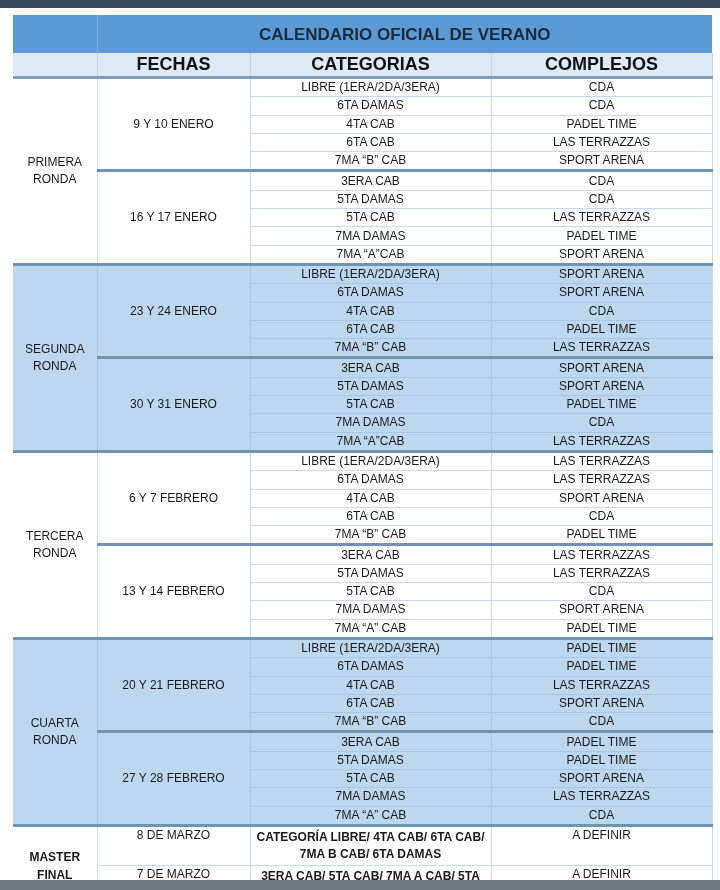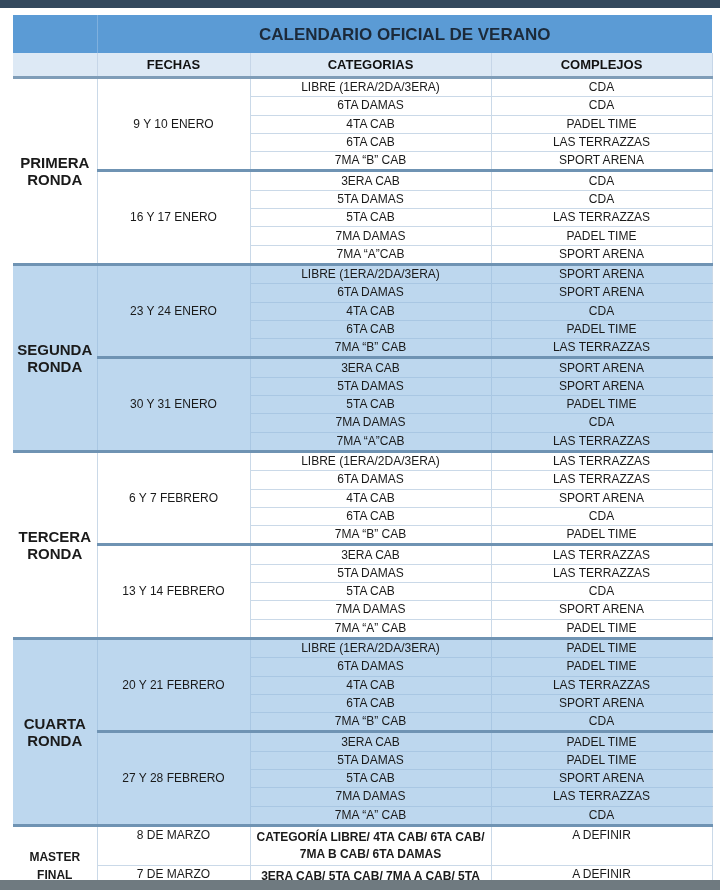--- a/index.html
+++ b/index.html
@@ -3,24 +3,24 @@
 <meta charset="utf-8">
 <style>
   html,body{margin:0;padding:0;}
   body{width:720px;height:890px;background:#ffffff;position:relative;overflow:hidden;font-family:"Liberation Sans","DejaVu Sans",sans-serif;color:#1a1a1a;}
   .topbar{position:absolute;left:0;top:0;width:720px;height:8px;background:#34495e;}
   .bottombar{position:absolute;left:0;top:880px;width:720px;height:10px;background:#6f7a80;}
   table{position:absolute;left:13px;top:15px;width:699px;border-collapse:collapse;table-layout:fixed;}
   td,th{padding:0;text-align:center;vertical-align:middle;font-size:12px;line-height:13px;}
   .title-row td{height:38px;background:#5b9bd5;font-size:17px;font-weight:bold;color:#1c2a3a;}
   .title-row td.blank{border-right:1px solid #7fb0de;}
-  .head-row th{height:23px;background:#dde9f5;font-size:13px;font-weight:bold;color:#111;border-right:1px solid #c6d6e8;border-bottom:3px solid #7f9db8;}
+  .head-row th{height:23px;background:#dde9f5;font-size:18px;font-weight:bold;color:#111;border-right:1px solid #c6d6e8;border-bottom:3px solid #7f9db8;}
   .row td{height:17.3px;border-bottom:1px solid #cad9e8;border-right:1px solid #cad9e8;}
   .row td.cat,.row td.comp{font-size:12px;}
-  .round td.ronda{font-weight:bold;font-size:15px;line-height:17px;}
+  .round td.ronda{font-weight:normal;font-size:12px;line-height:17px;}
   .shade td{background:#bdd7ee;border-bottom-color:#a9c7e3;border-right-color:#a9c7e3;}
   .row.group-end td{border-bottom:3px solid #6f93b3;}
   td.ronda,td.fecha{border-bottom:3px solid #6f93b3 !important;}
   .master td{height:36px;border-bottom:1px solid #cad9e8;border-right:1px solid #cad9e8;vertical-align:top;padding-top:2px;}
   .master td.cat{font-weight:bold;font-size:12px;line-height:17px;margin-left:16px;}
   .master td.ronda{vertical-align:middle;font-weight:bold;border-bottom:1px solid #cad9e8 !important;line-height:18px;}
   .master td.fecha{border-bottom:1px solid #cad9e8 !important;}
   .master.first td.fecha{border-bottom:1px solid #cad9e8 !important;}
   td.lastcol{border-right:1px solid #cad9e8;}
 </style>

